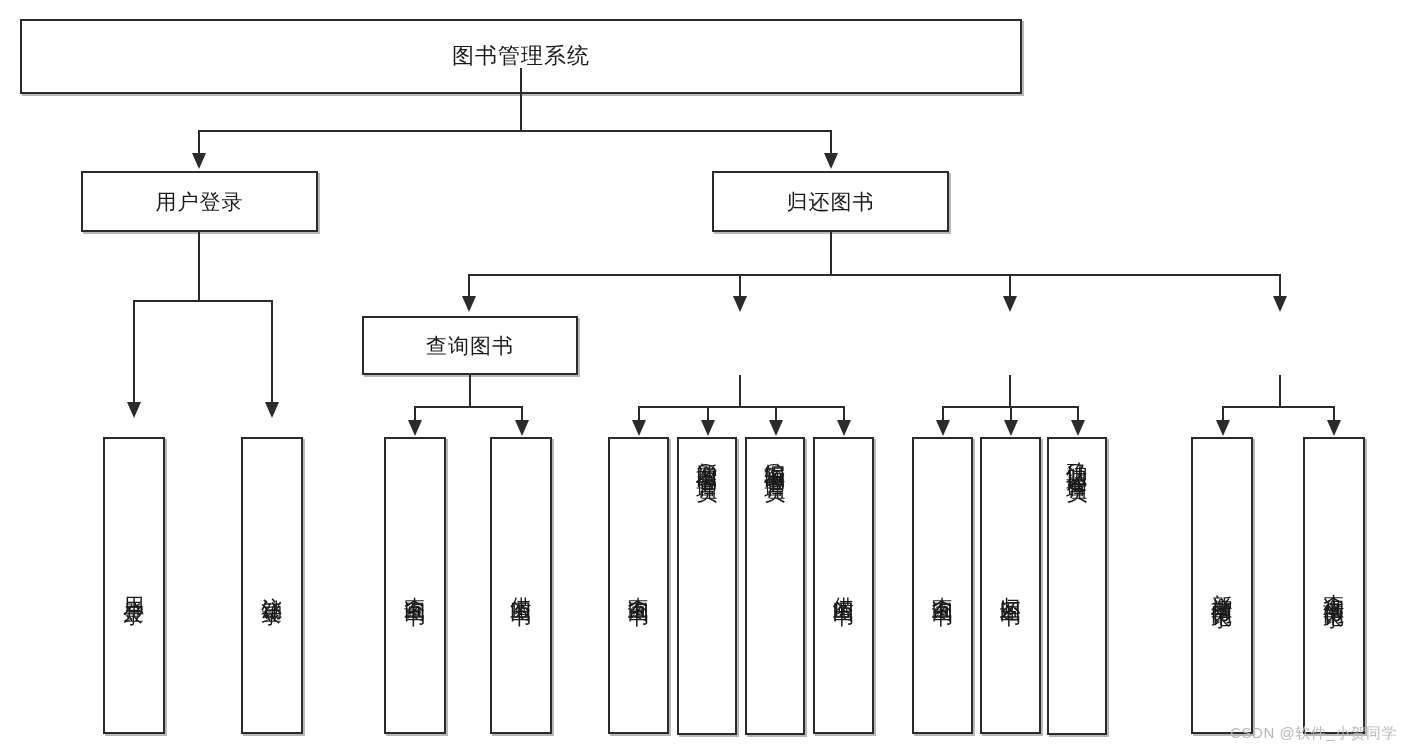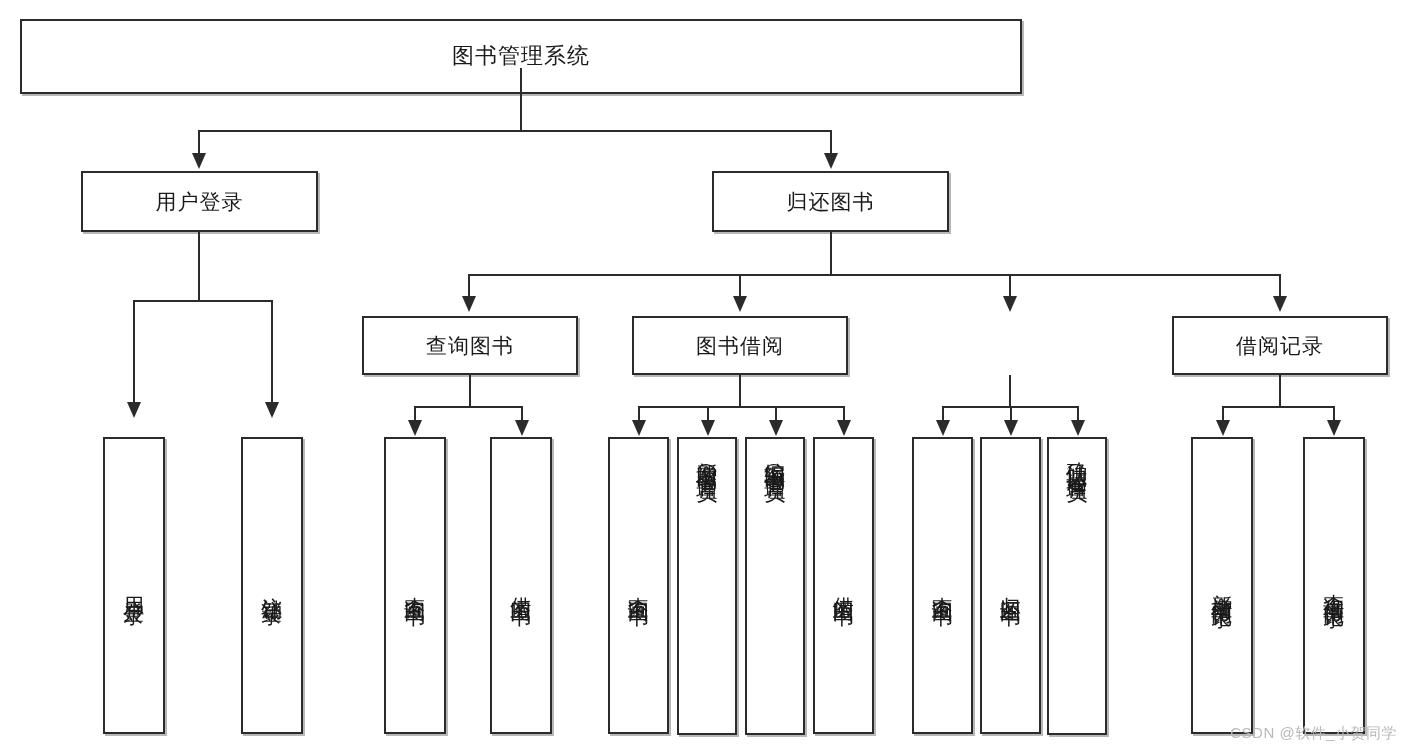--- a/index.html
+++ b/index.html
@@ -124,26 +124,20 @@
   <div class="arrow" style="left:733px;top:296px;"></div>
 
   <div class="lineV" style="left:1009px;top:274px;height:24px;"></div>
   <div class="arrow" style="left:1003px;top:296px;"></div>
 
   <div class="lineV" style="left:1279px;top:274px;height:24px;"></div>
   <div class="arrow" style="left:1273px;top:296px;"></div>
 
   <div class="node horiz" style="left:362px;top:316px;width:216px;height:59px;">
     <span class="label">查询图书</span>
-  </div>
-  <div class="node horiz" style="left:632px;top:316px;width:216px;height:59px;">
-    <span class="label">图书借阅</span>
-  </div>
-  <div class="node horiz" style="left:1172px;top:316px;width:216px;height:59px;">
-    <span class="label">借阅记录</span>
   </div>
 
   <div class="lineV" style="left:469px;top:375px;height:31px;"></div>
   <div class="lineH" style="left:414px;top:406px;width:108px;"></div>
   <div class="lineV" style="left:414px;top:406px;height:16px;"></div>
   <div class="arrow" style="left:408px;top:420px;"></div>
   <div class="lineV" style="left:521px;top:406px;height:16px;"></div>
   <div class="arrow" style="left:515px;top:420px;"></div>
 
   <div class="lineV" style="left:739px;top:375px;height:31px;"></div>

